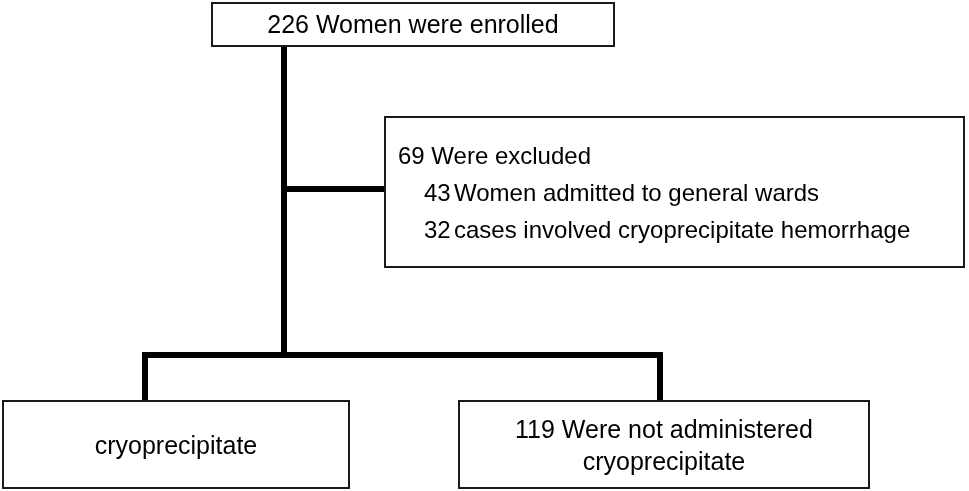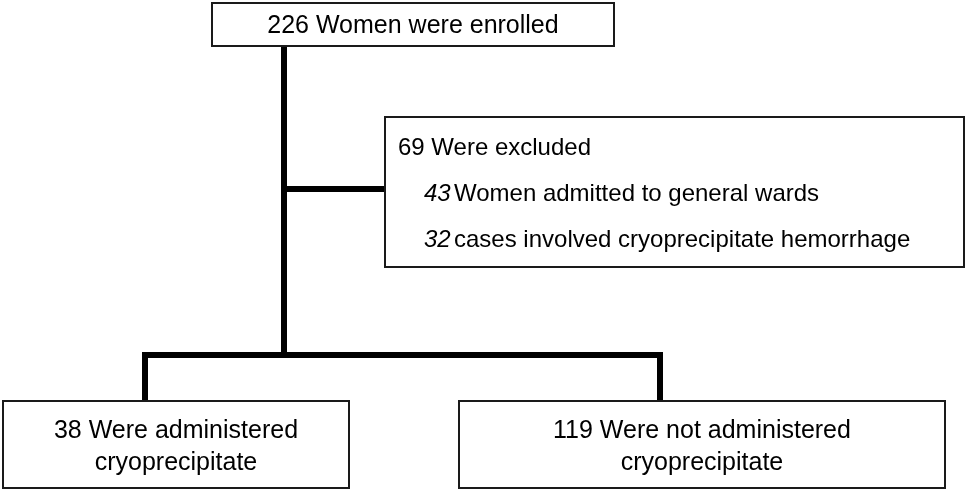--- a/index.html
+++ b/index.html
@@ -46,50 +46,48 @@
   }
 
   #box-excluded {
     left: 384px;
     top: 116px;
     width: 581px;
     height: 152px;
     align-items: flex-start;
     justify-content: center;
     padding: 6px 0 6px 12px;
-    gap: 9px;
   }
   .excl-line {
     font-size: 24px;
     line-height: 37px;
     white-space: nowrap;
     text-align: left;
   }
   .excl-line.indent {
     padding-left: 26px;
   }
   .excl-count {
     display: inline-block;
     min-width: 30px;
-    font-style: italic;
   }
   .excl-count.narrow-one {
     min-width: 38px;
   }
 
   #box-administered {
     left: 2px;
     top: 400px;
     width: 348px;
     height: 89px;
   }
   #box-not-administered {
     left: 458px;
     top: 400px;
-    width: 488px;
+    width: 412px;
     height: 89px;
   }
   #box-administered .node-line,
   #box-not-administered .node-line {
     font-size: 25px;
     line-height: 32px;
     white-space: nowrap;
     text-align: center;
   }
 
@@ -156,21 +154,20 @@
       <span class="excl-count">43</span><span>Women admitted to general wards</span>
     </div>
 
 
     <div class="excl-line indent">
       <span class="excl-count">32</span><span>cases involved cryoprecipitate hemorrhage</span>
     </div>
   </div>
 
   <div class="node-box" id="box-administered">
-    <div class="node-line">38 Were administered</div>
     <div class="node-line">cryoprecipitate</div>
   </div>
 
   <div class="node-box" id="box-not-administered">
     <div class="node-line">119 Were not administered</div>
     <div class="node-line">cryoprecipitate</div>
   </div>
 
 </div>
 

